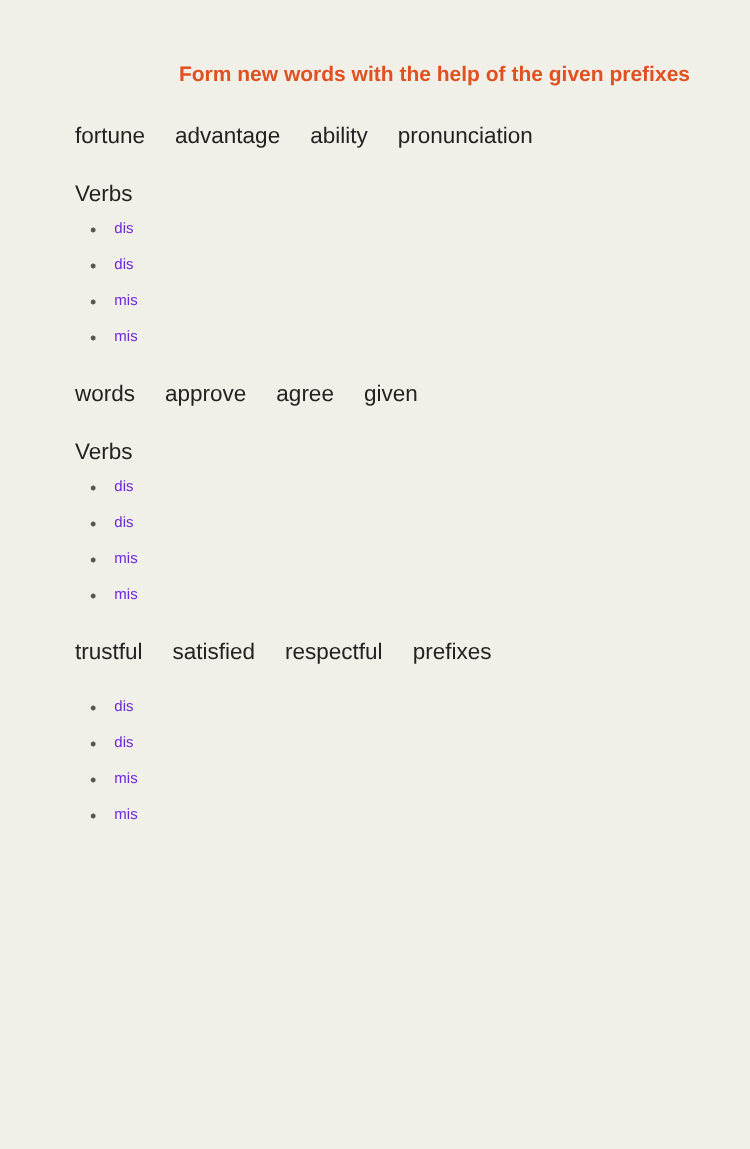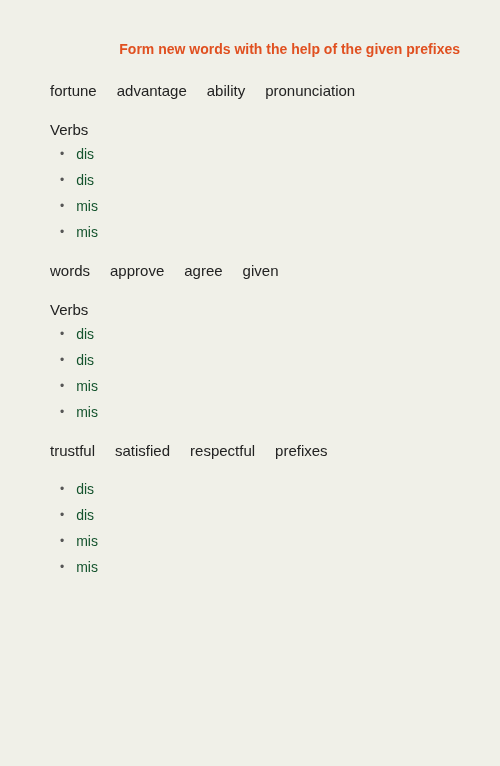--- a/index.html
+++ b/index.html
@@ -49,22 +49,22 @@
     .item-list {
       list-style: none;
       margin-bottom: 22px;
       padding-left: 10px;
     }
 
     .item-list li {
       display: flex;
       align-items: center;
       margin-bottom: 10px;
-      font-size: 14px;
-      color: #14532d;
+      font-size: 10px;
+      color: #6d28d9;
     }
 
     .item-list li::before {
       content: "•";
       margin-right: 12px;
       font-size: 12px;
       color: #555;
     }
 
     .section-gap {

